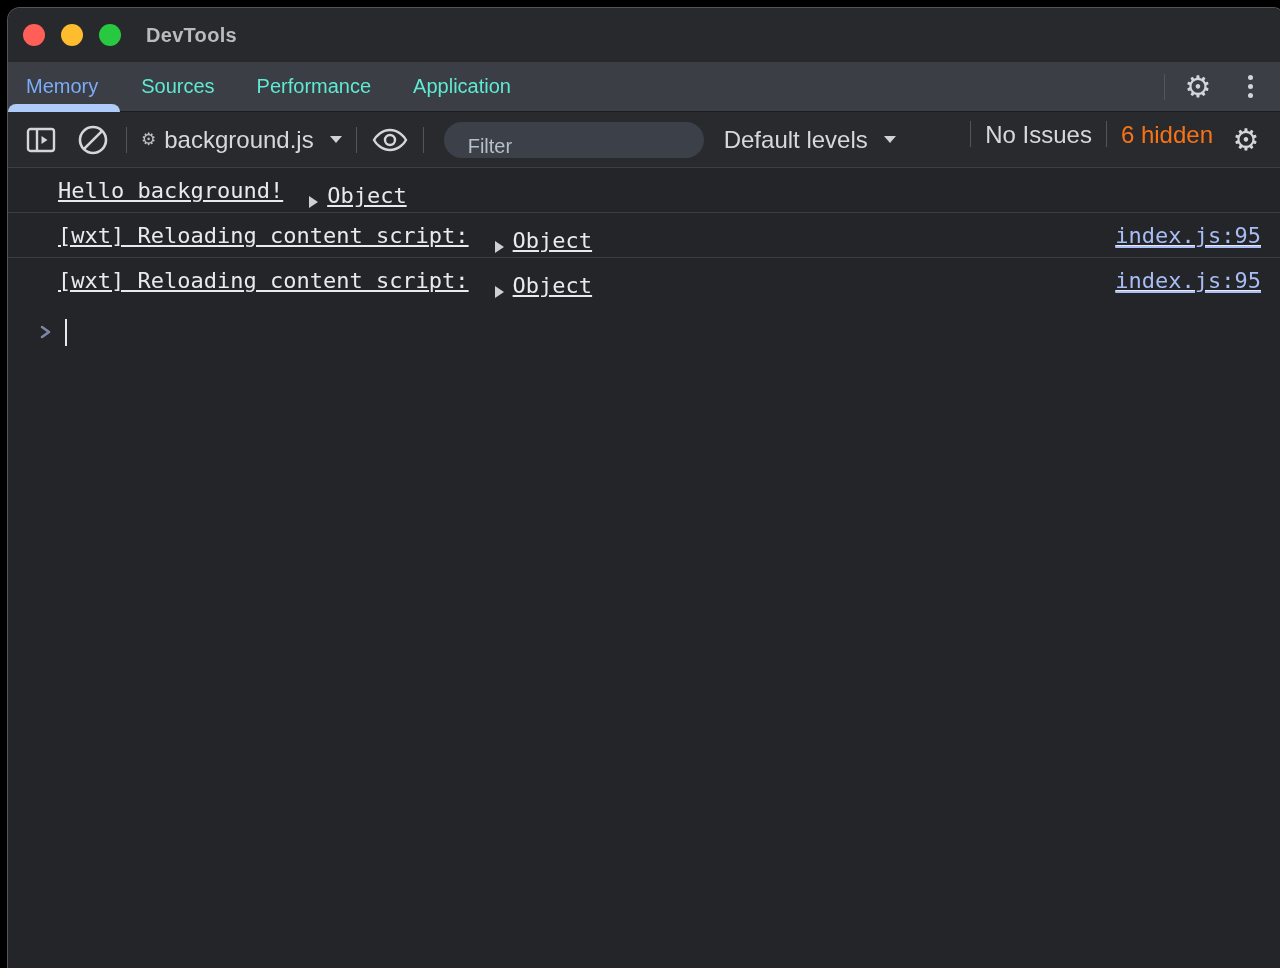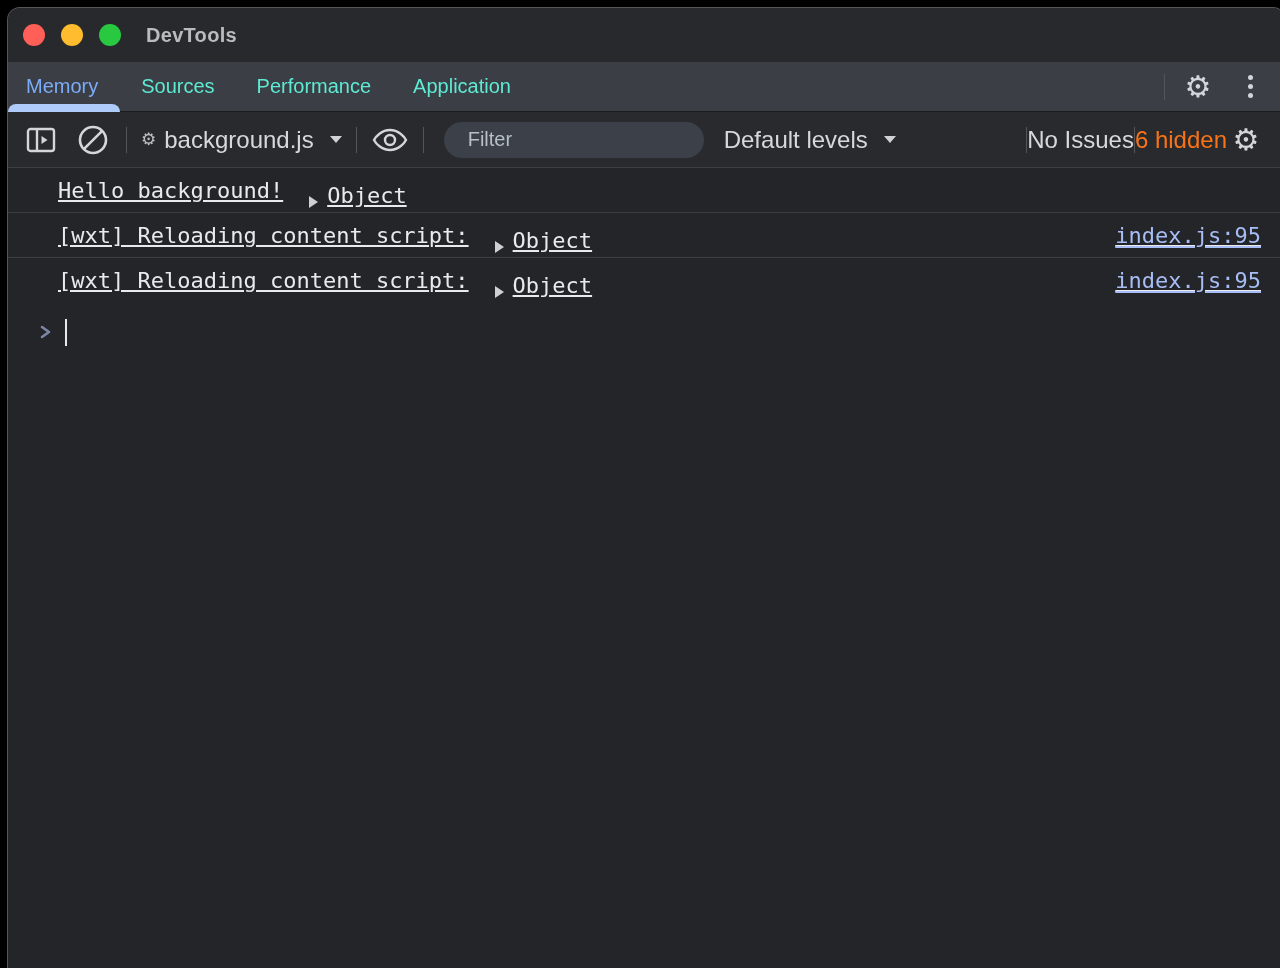--- a/index.html
+++ b/index.html
@@ -29,26 +29,26 @@
   .gear-glyph.small { font-size:17px; color:#bcc0c5; }
   .kebab { display:flex; flex-direction:column; gap:4px; align-items:center; }
   .kebab i { width:5px; height:5px; border-radius:50%; background:#d2d5d9; }
   
   .con-toolbar { height:56px; background:#292a2d; display:flex; align-items:center;
                  padding:0 20px 0 14px; gap:14px; border-bottom:1px solid #3e3f43; }
   .tb-text { font-size:24px; color:#d6d9dc; white-space:nowrap; }
   .caret { width:0; height:0; border-left:6px solid transparent; border-right:6px solid transparent;
            border-top:7px solid #cfd2d6; margin-left:8px; }
   .ctx-group, .levels-group { display:flex; align-items:center; gap:8px; }
-  .filter-pill { display:flex; align-items:center; width:260px; height:36px; background:#3b4049;
+  .filter-pill { display:flex; align-items:flex-end; width:260px; height:36px; background:#3b4049;
                  border-radius:18px; padding:0 14px; gap:10px; margin:0 6px; border:none; }
   .filter-input { flex:1; background:transparent; border:none; outline:none; font-size:20px;
                   color:#e8eaed; font-family:"Liberation Sans", sans-serif; }
   .filter-input::placeholder { color:#b9bfc6; }
-  .right-cluster { margin-left:auto; display:flex; align-items:center; }
+  .right-cluster { margin-left:auto; display:flex; gap:14px; }
   .hidden-label { color:#f97316; }
   
   .console-area { font-family:"DejaVu Sans Mono", monospace; font-size:22px; color:#e9eaeb; }
   .msg-row { display:flex; align-items:flex-start; padding:10px 24px 9px 50px; border-bottom:1px solid #3c3d41;text-decoration:underline; }
   .msg-row.last { border-bottom:none; }
   .msg-text { white-space:pre; }
   .obj-group { display:flex; align-items:flex-end; gap:9px; margin-left:26px; position:relative; top:5px; }
   .tri-right { width:0; height:0; border-top:6px solid transparent; border-bottom:6px solid transparent;
                border-left:9px solid #cdd0d4; }
   .src-link { margin-left:auto; color:#a8bdf5; text-decoration:underline; text-underline-offset:3px; }

